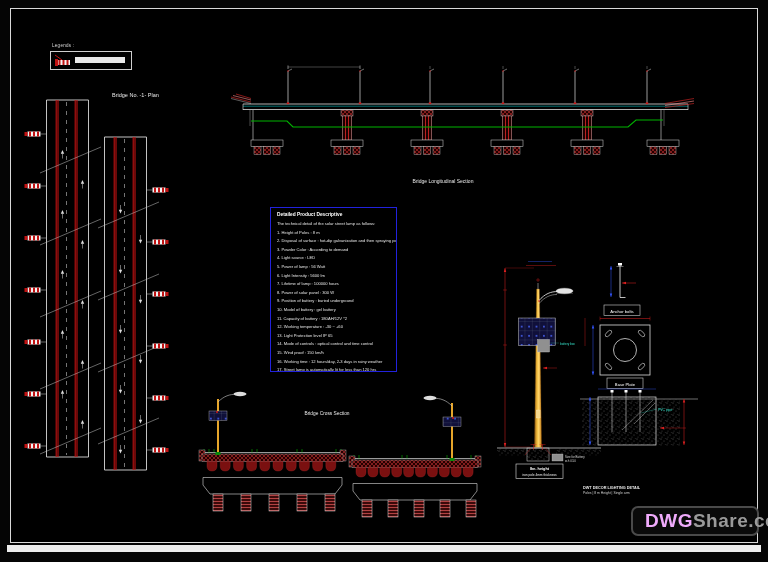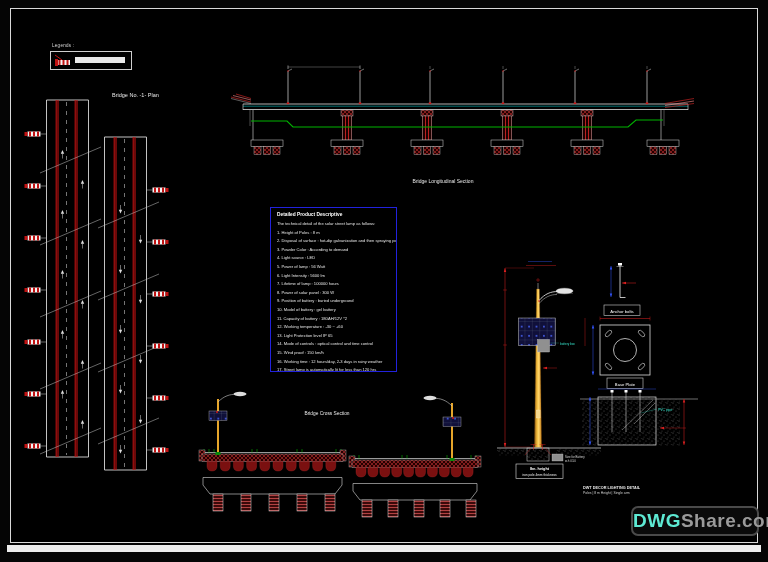--- a/index.html
+++ b/index.html
@@ -18,21 +18,21 @@
   #plan-title{position:absolute;left:112px;top:92px;font-size:5.5px;color:#e8e8e8;}
   
   #spec-box{position:absolute;left:270px;top:207px;width:127px;height:165px;border:1px solid #2222dd;
             background:#000;padding:4px 0 0 6px;box-sizing:border-box;overflow:hidden;}
   #spec-title{font-size:4.8px;font-weight:bold;color:#fff;height:9px;white-space:nowrap;}
   .spec-line{font-size:4.1px;height:8.6px;color:#e4e4e4;white-space:nowrap;overflow:hidden;}
   
   #watermark{position:absolute;left:631px;top:506px;width:124px;height:26px;border:2px solid #4a4a4a;
              border-radius:7px;background:rgba(18,18,18,.55);text-align:center;line-height:25px;
              font-size:19px;font-weight:bold;letter-spacing:.5px;}
-  #watermark .wm-red{color:#5eead4;}
+  #watermark .wm-red{color:#f0abfc;margin-left:12px;}
   #watermark .wm-gray{color:#9a9a9a;}
 </style>
 </head>
 <body>
 
 <div id="page">
   <div id="frame"></div>
   <div id="bottom-bar"></div>
 
   <svg width="0" height="0" style="position:absolute">

